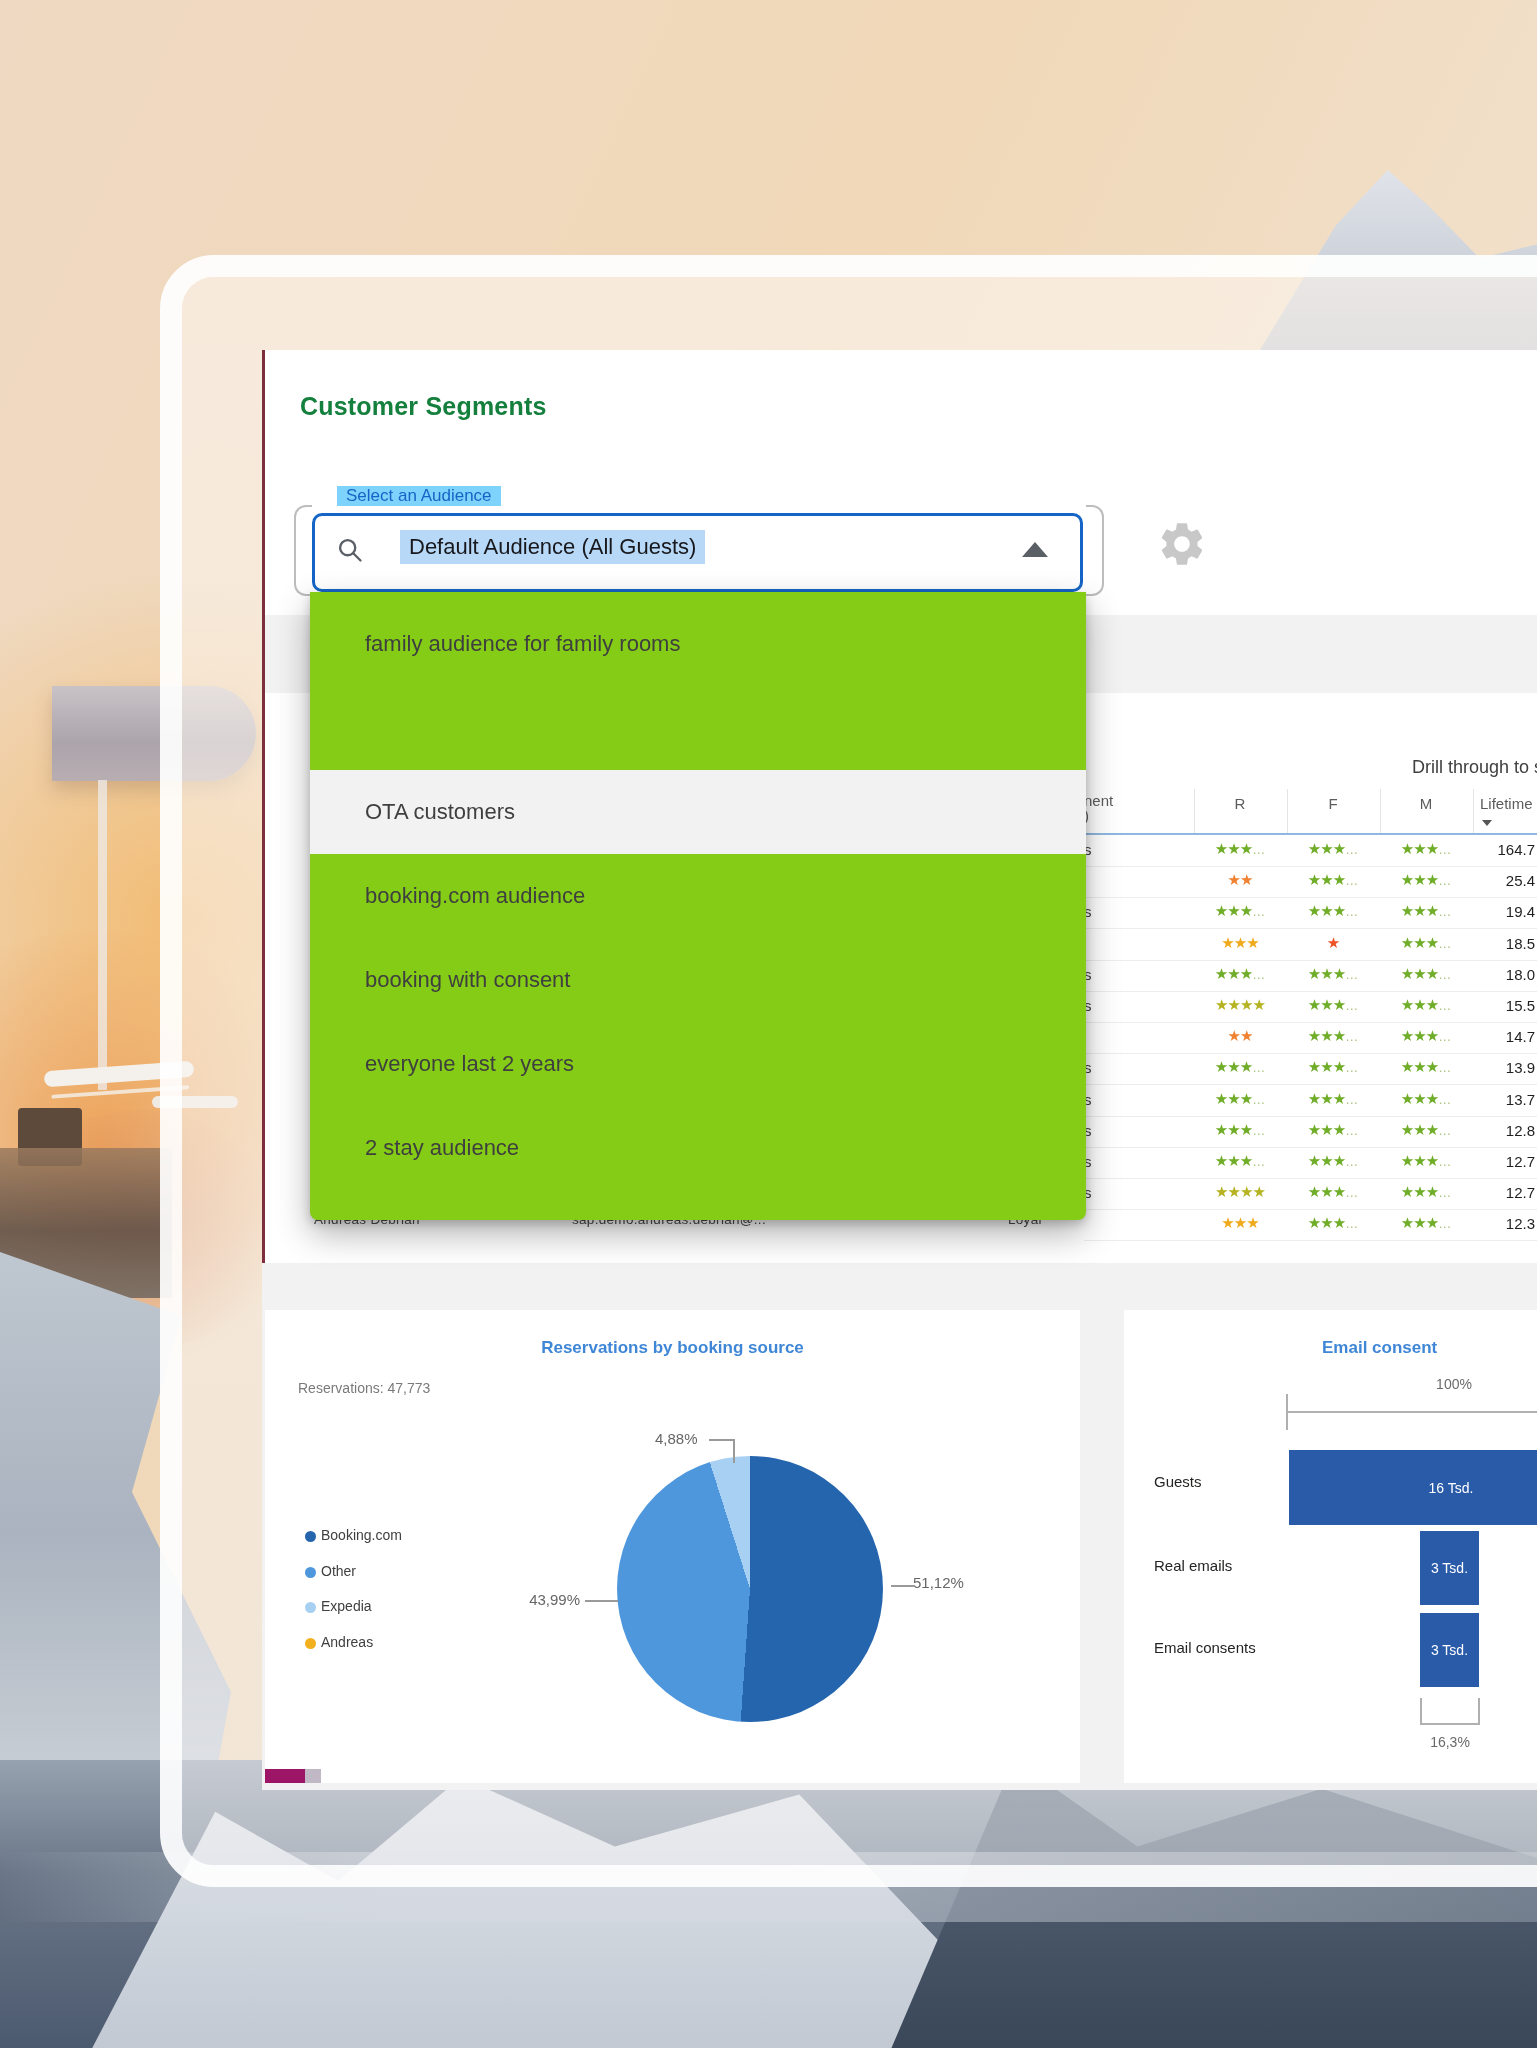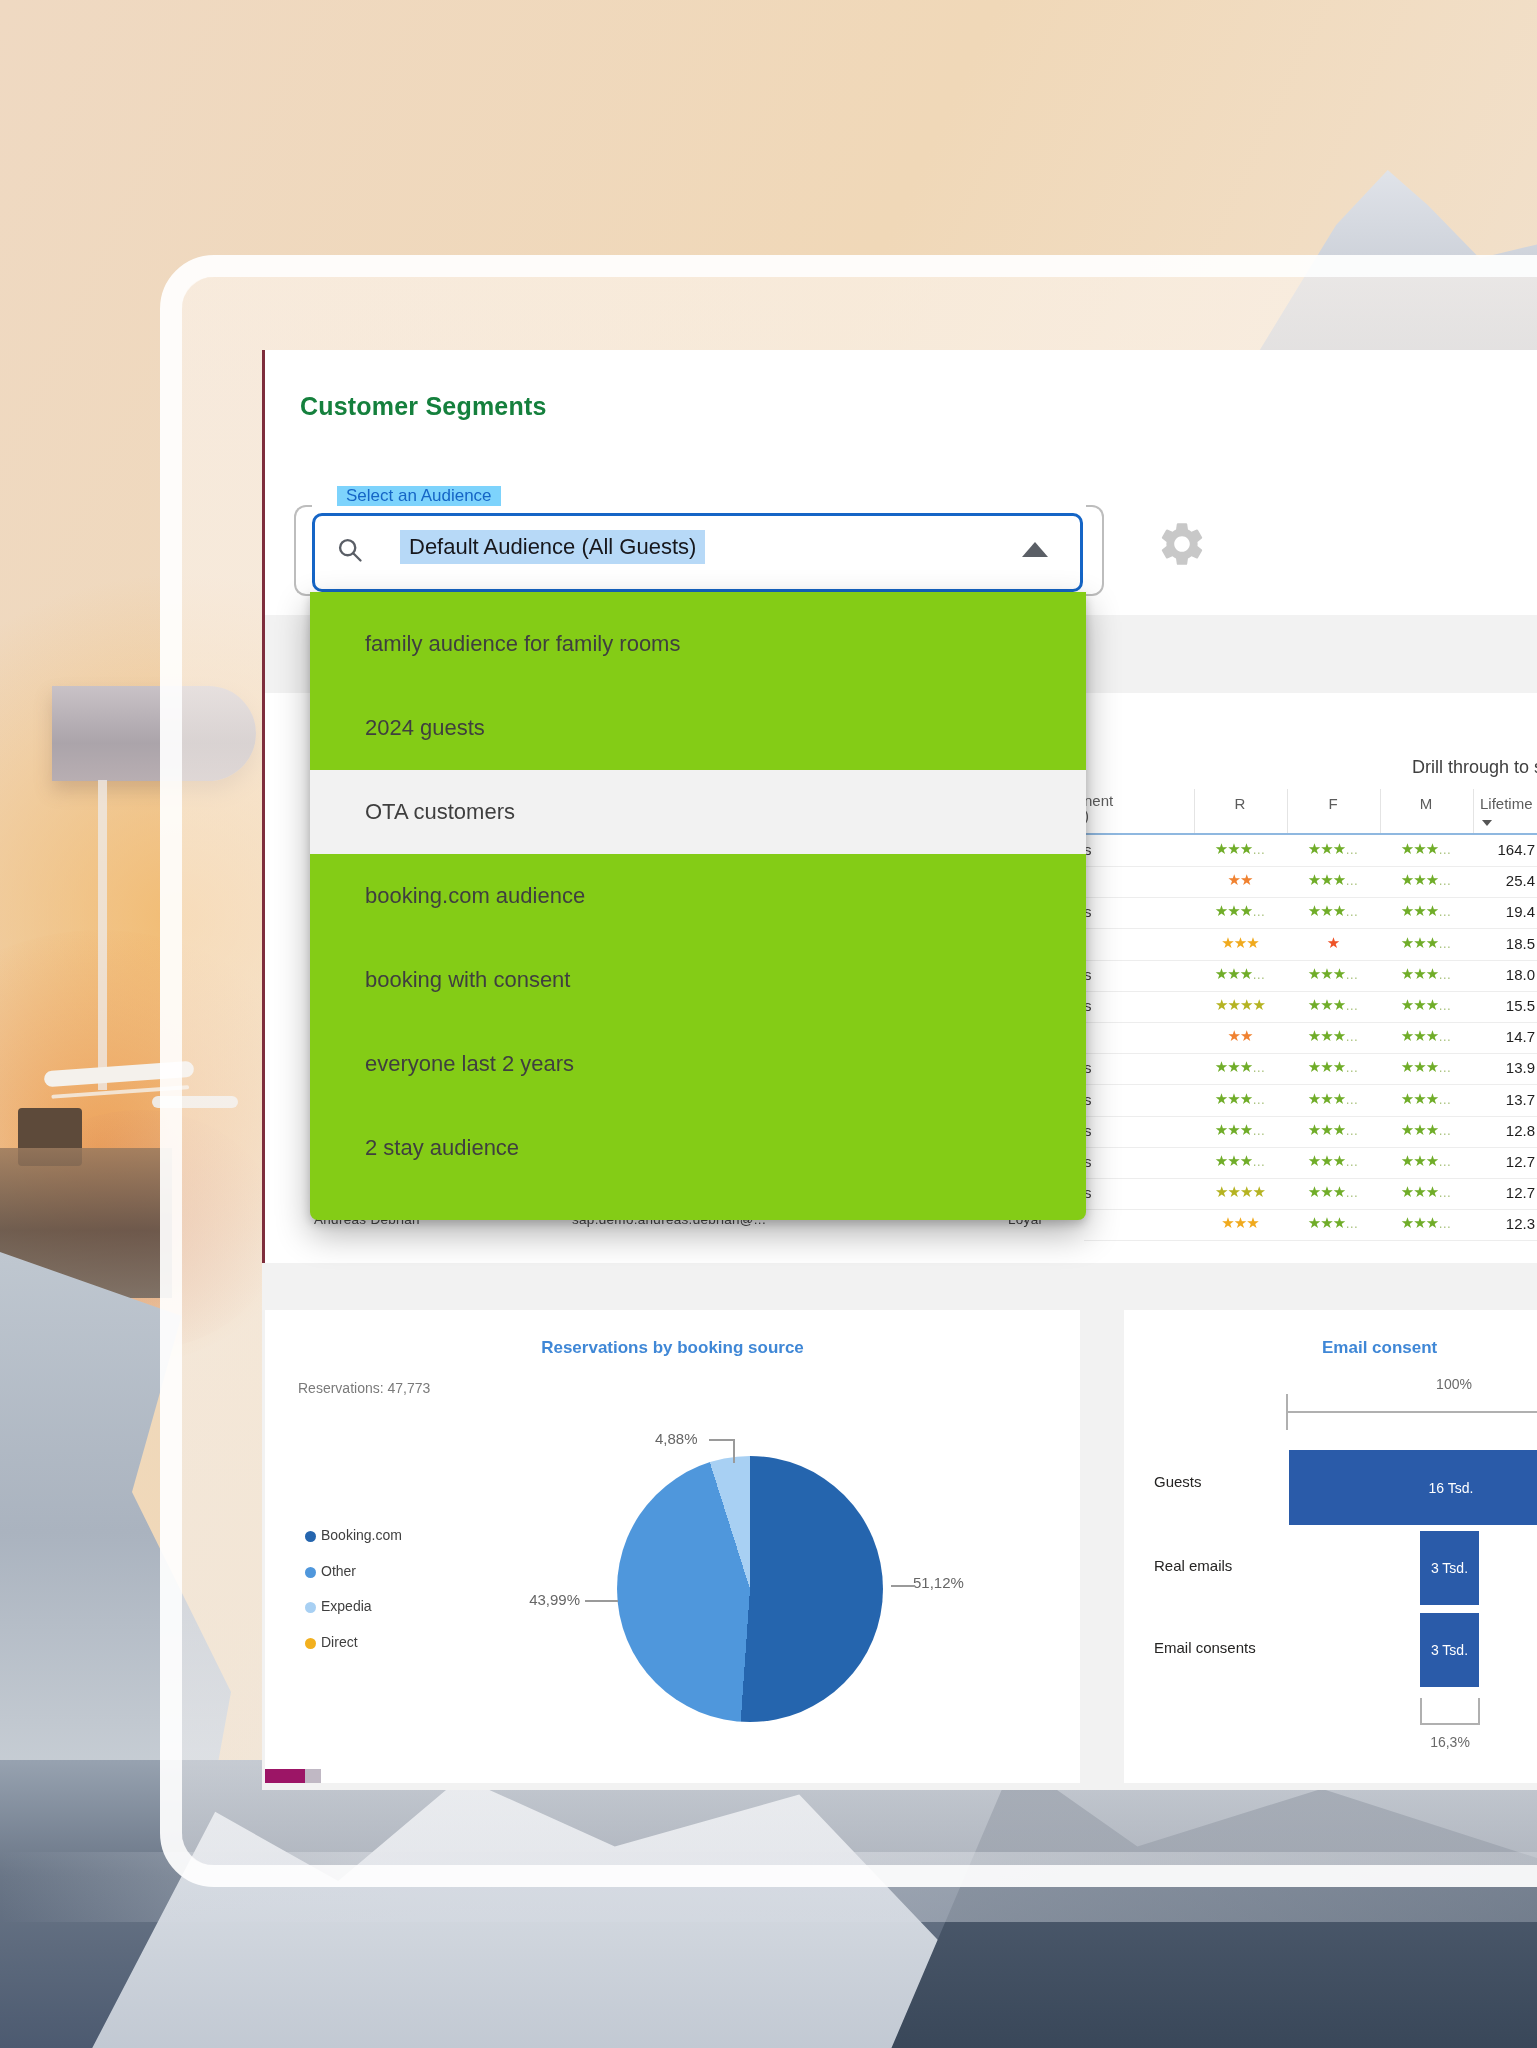--- a/index.html
+++ b/index.html
@@ -260,21 +260,21 @@
         <div class="abs legend-row" style="top: 252.5px;">
           <span class="legend-dot" style="background: rgb(79, 151, 220);"></span>
           <span class="legend-label">Other</span>
         </div>
         <div class="abs legend-row" style="top: 288px;">
           <span class="legend-dot" style="background: rgb(168, 208, 243);"></span>
           <span class="legend-label">Expedia</span>
         </div>
         <div class="abs legend-row" style="top: 323.5px;">
           <span class="legend-dot" style="background: rgb(242, 176, 30);"></span>
-          <span class="legend-label">Direct</span>
+          <span class="legend-label">Andreas</span>
         </div>
       </div>
     <div class="abs pie" id="pie" style="background: conic-gradient(rgb(37, 101, 174) 0deg, rgb(37, 101, 174) 184.032deg, rgb(79, 151, 220) 184.032deg, rgb(79, 151, 220) 342.396deg, rgb(168, 208, 243) 342.396deg, rgb(168, 208, 243) 360deg);"></div>
     <div class="abs pct" style="left:648px;top:264px;">51,12%</div>
     <div class="abs leader" style="left:626px;top:275px;width:24px;height:2px;"></div>
     <div class="abs pct" style="left:215px;top:281px;width:100px;text-align:right;">43,99%</div>
     <div class="abs leader" style="left:320px;top:290px;width:33px;height:2px;"></div>
     <div class="abs pct" style="left:390px;top:120px;">4,88%</div>
     <div class="abs leader" style="left:444px;top:129px;width:26px;height:2px;"></div>
     <div class="abs leader" style="left:468px;top:129px;width:2px;height:24px;"></div>
@@ -319,19 +319,18 @@
 </svg>
 <span class="abs sel-text">Default Audience (All Guests)</span>
 <div class="abs dd-arrow"></div>
 <span class="abs input-label">Select an Audience</span>
 <svg class="abs gear" width="52" height="52" viewBox="0 0 24 24">
   <path fill="#c8c8c8" d="M19.14,12.94c0.04-0.3,0.06-0.61,0.06-0.94c0-0.32-0.02-0.64-0.07-0.94l2.03-1.58c0.18-0.14,0.23-0.41,0.12-0.61l-1.92-3.32c-0.12-0.22-0.37-0.29-0.59-0.22l-2.39,0.96c-0.5-0.38-1.03-0.7-1.62-0.94L14.4,2.81c-0.04-0.24-0.24-0.41-0.48-0.41h-3.84c-0.24,0-0.43,0.17-0.47,0.41L9.25,5.35C8.66,5.59,8.12,5.92,7.63,6.29L5.24,5.33c-0.22-0.08-0.47,0-0.59,0.22L2.74,8.87C2.62,9.08,2.66,9.34,2.86,9.48l2.03,1.58C4.84,11.36,4.8,11.69,4.8,12s0.02,0.64,0.07,0.94l-2.03,1.58c-0.18,0.14-0.23,0.41-0.12,0.61l1.92,3.32c0.12,0.22,0.37,0.29,0.59,0.22l2.39-0.96c0.5,0.38,1.03,0.7,1.62,0.94l0.36,2.54c0.05,0.24,0.24,0.41,0.48,0.41h3.84c0.24,0,0.44-0.17,0.47-0.41l0.36-2.54c0.59-0.24,1.13-0.56,1.62-0.94l2.39,0.96c0.22,0.08,0.47,0,0.59-0.22l1.92-3.32c0.12-0.22,0.07-0.47-0.12-0.61L19.14,12.94z M12,15.6c-1.98,0-3.6-1.62-3.6-3.6s1.62-3.6,3.6-3.6s3.6,1.62,3.6,3.6S13.98,15.6,12,15.6z"></path>
 </svg>
 
 <div class="abs dropdown" id="dropdown">
     <div class="dd-item" style="top: 10px;">family audience for family rooms</div>
-    <div class="dd-item" style="top: 94px;">2024 guests</div>
     <div class="dd-item" style="top: 262px;">booking.com audience</div>
     <div class="dd-item hl" style="top: 178px;">OTA customers</div>
     <div class="dd-item" style="top: 346px;">booking with consent</div>
     <div class="dd-item" style="top: 430px;">everyone last 2 years</div>
     <div class="dd-item" style="top: 514px;">2 stay audience</div>
   </div>
 
 </body></html>

